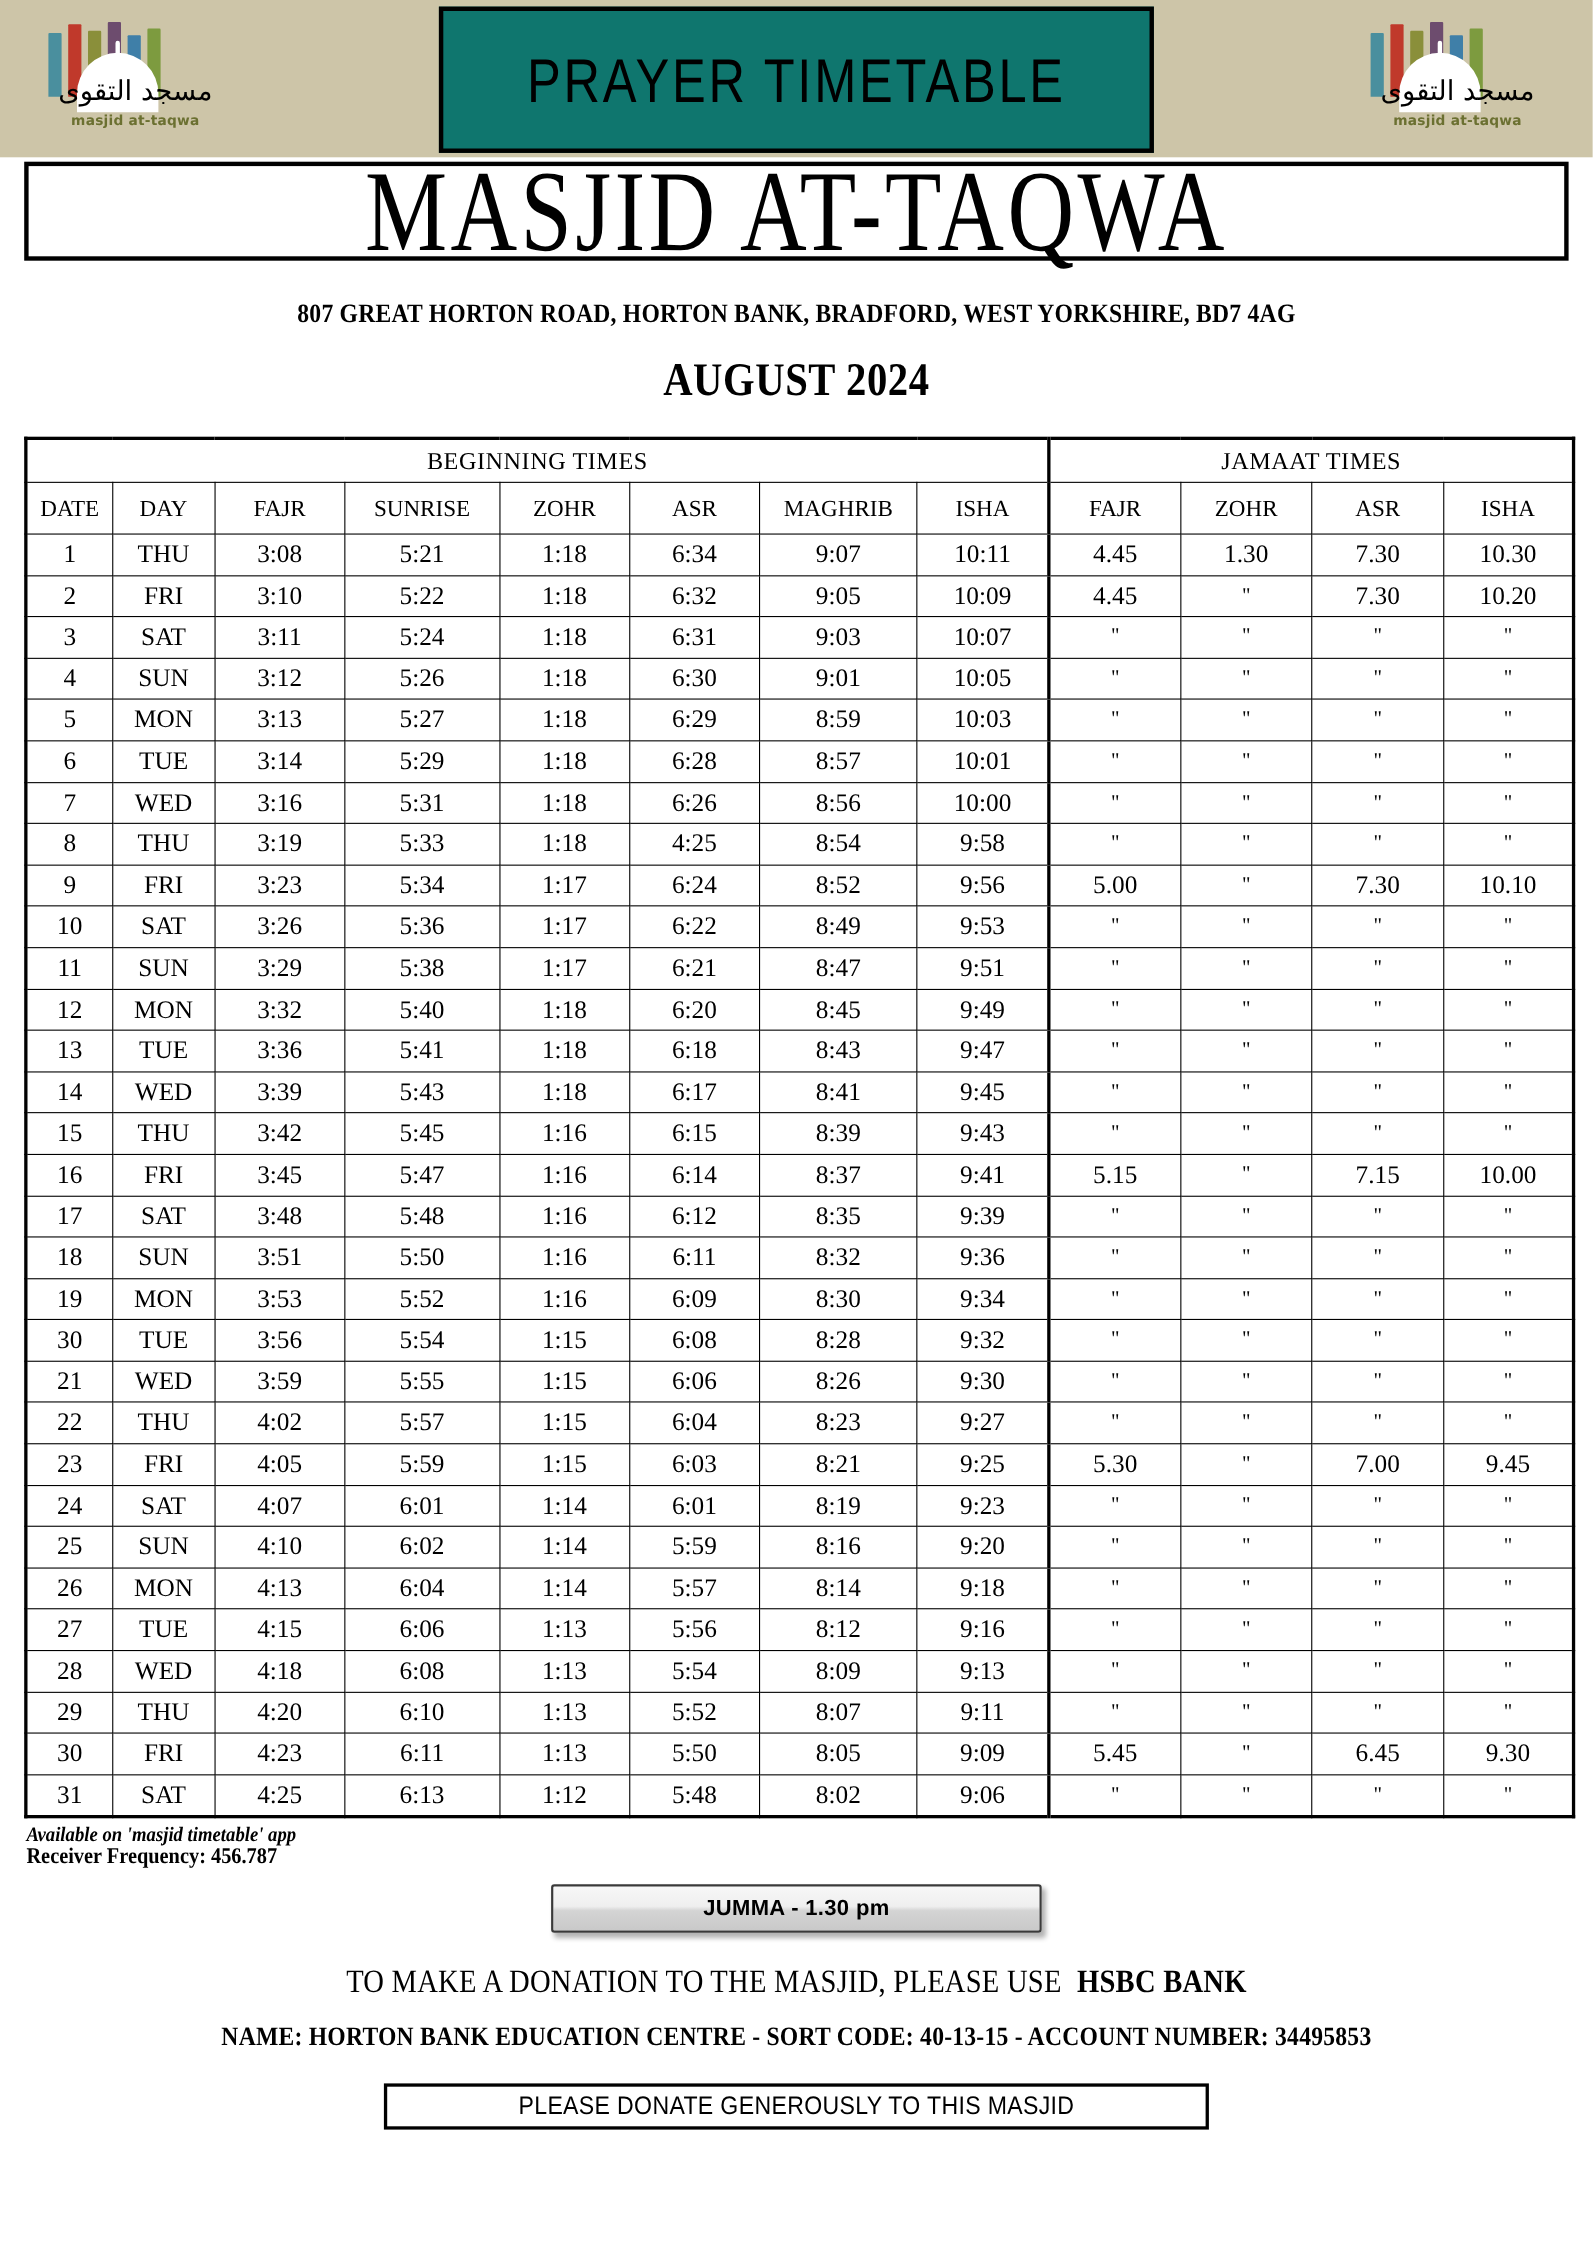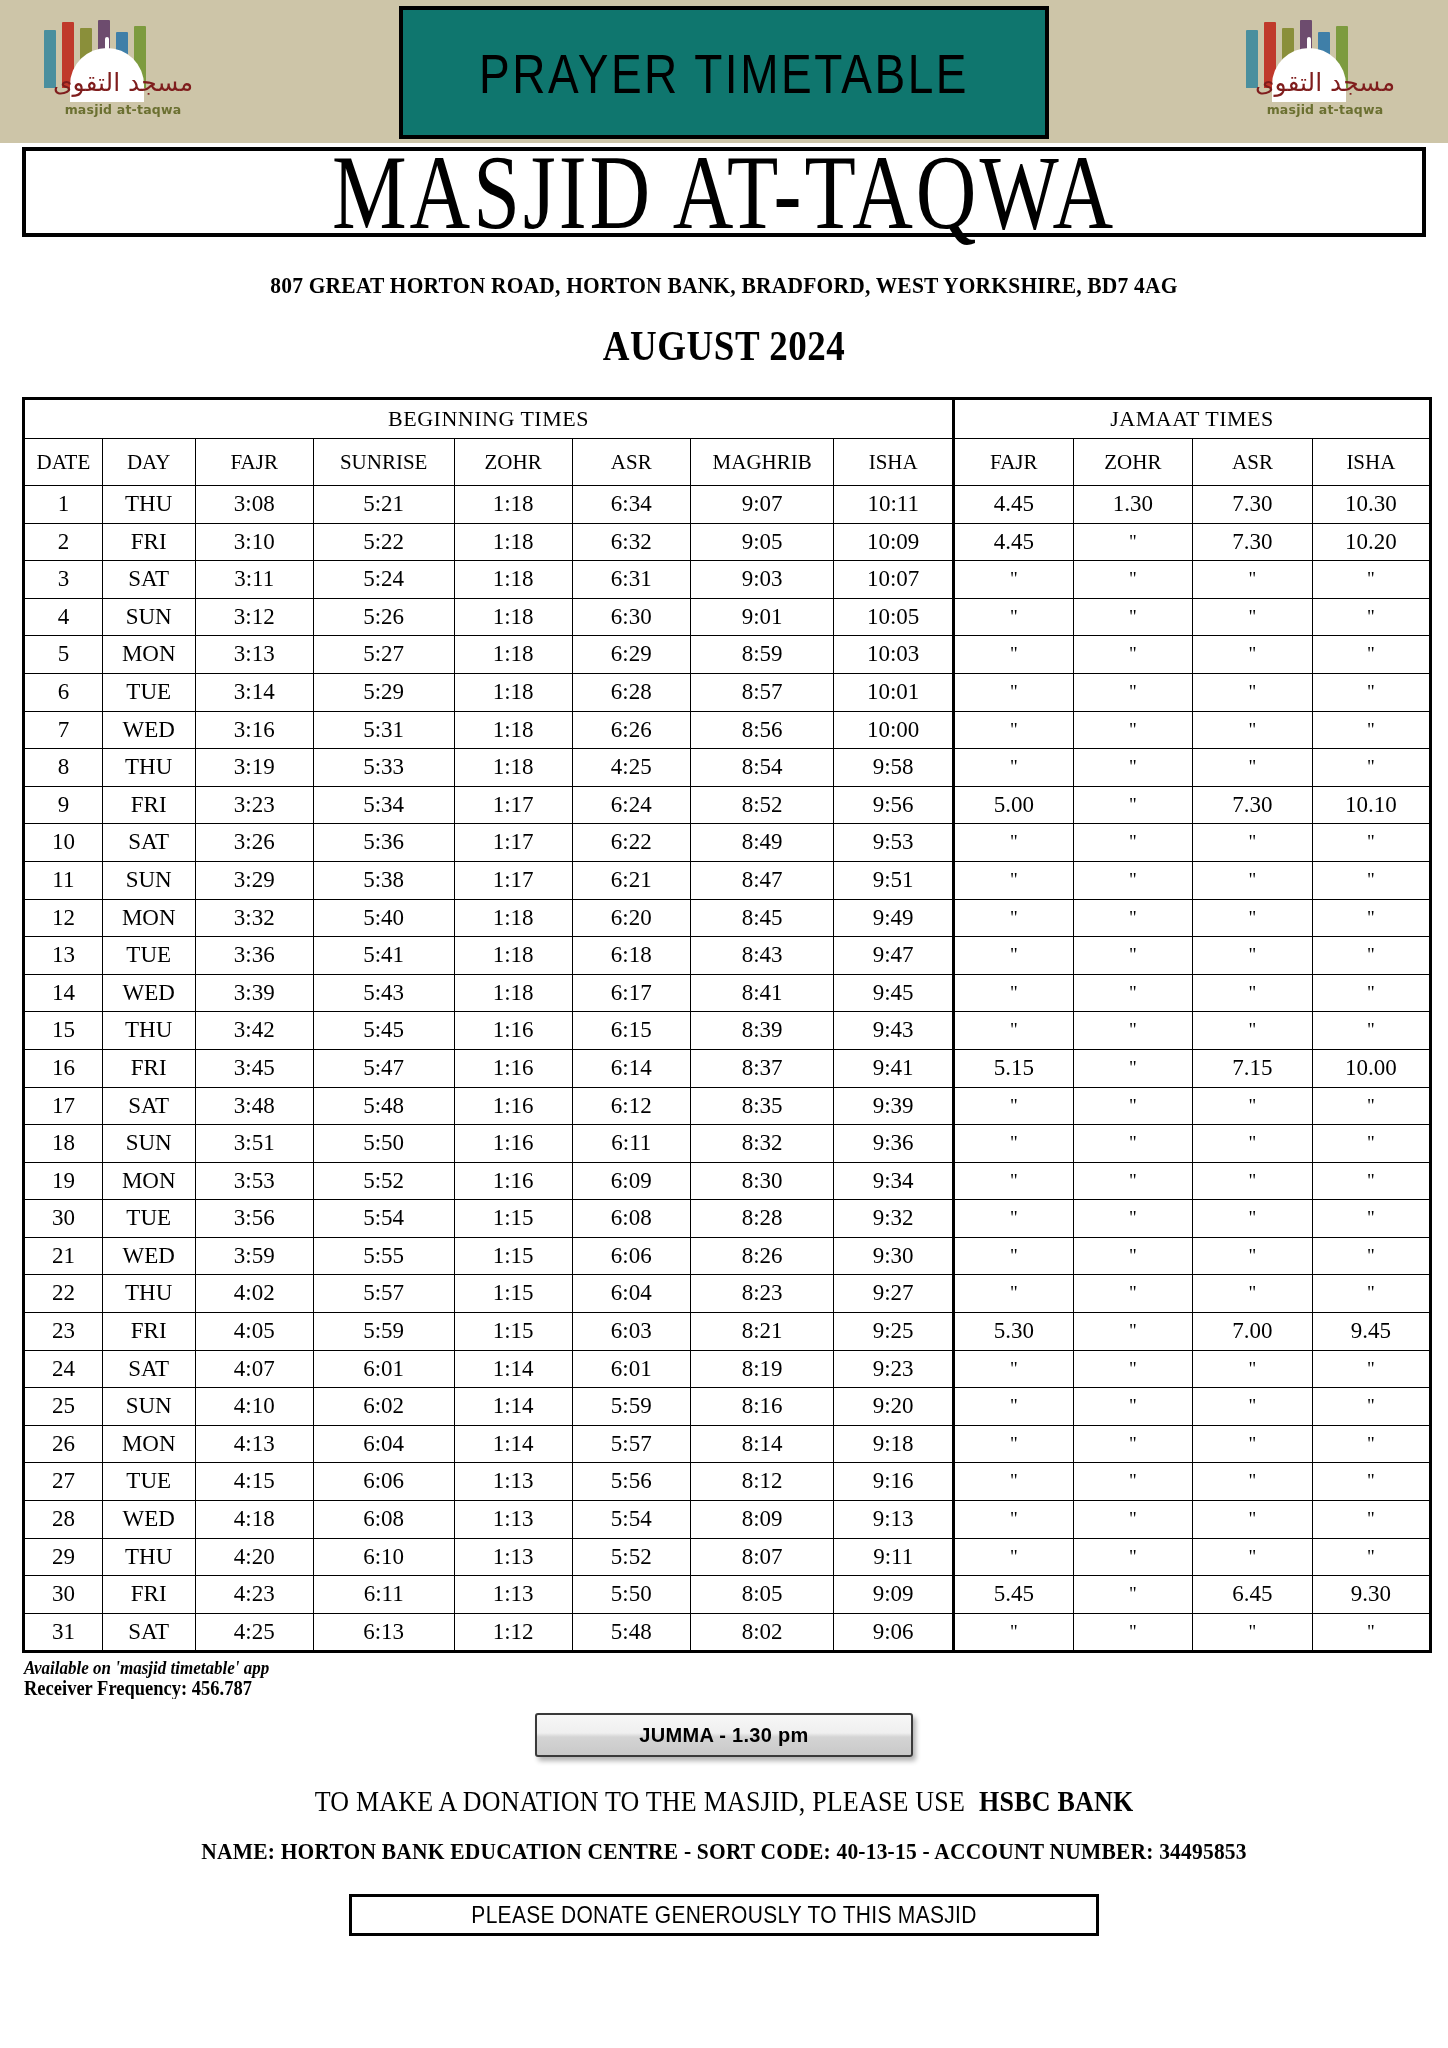--- a/index.html
+++ b/index.html
@@ -69,21 +69,21 @@
     border-radius: 2px;
   }
   .logo-arabic {
     position: absolute;
     left: 8px;
     top: 58px;
     width: 194px;
     text-align: center;
     font-family: "DejaVu Sans", sans-serif;
     font-size: 25px;
-    color: #7f1d1d;
+    color: #000000;
     letter-spacing: -1px;
     direction: rtl;
     line-height: 1;
   }
   .logo-name {
     position: absolute;
     left: 0;
     top: 90px;
     width: 210px;
     text-align: center;
@@ -228,21 +228,21 @@
     transform: scaleY(1.1);
   }
 
   
   .jumma-wrap {
     display: flex;
     justify-content: center;
     margin-top: 14px;
   }
   .jumma-btn {
-    width: 378px;
+    width: 446px;
     height: 44px;
     background: linear-gradient(to bottom, #f7f7f7 0%, #efefef 45%, #d4d4d4 55%, #c9c9c9 100%);
     border: 2px solid #3a3a3a;
     border-radius: 3px;
     box-shadow: 3px 4px 5px rgba(0,0,0,0.30);
     display: flex;
     align-items: center;
     justify-content: center;
     font-family: "Liberation Sans", sans-serif;
     font-weight: bold;

